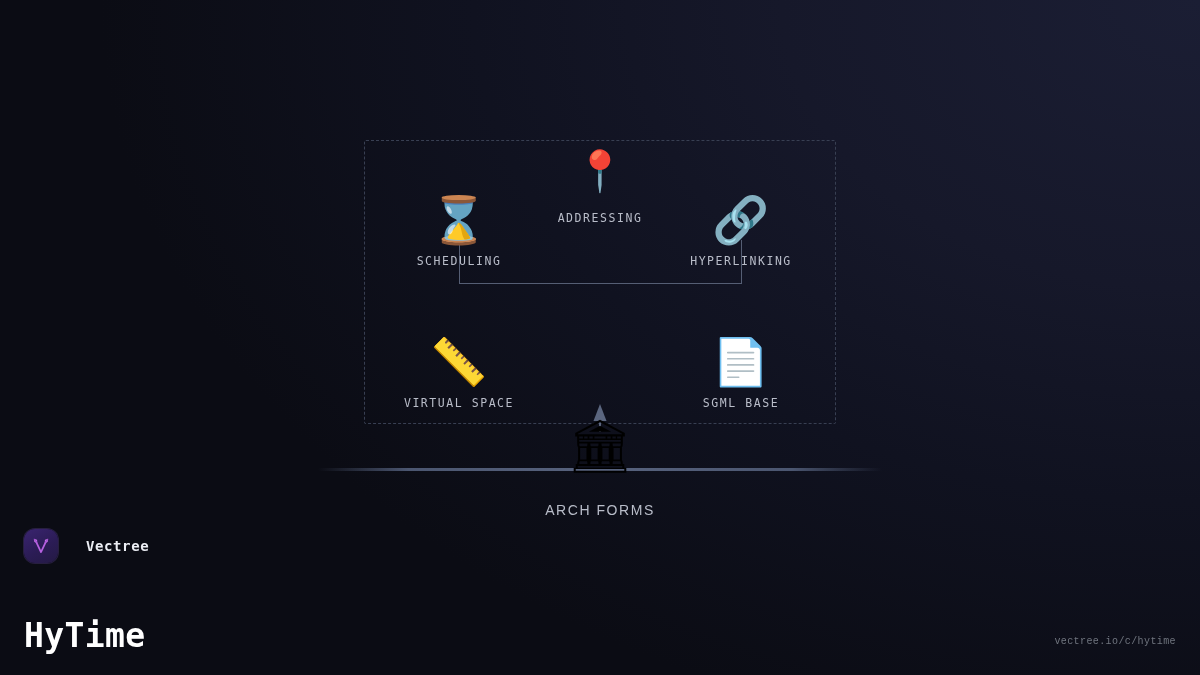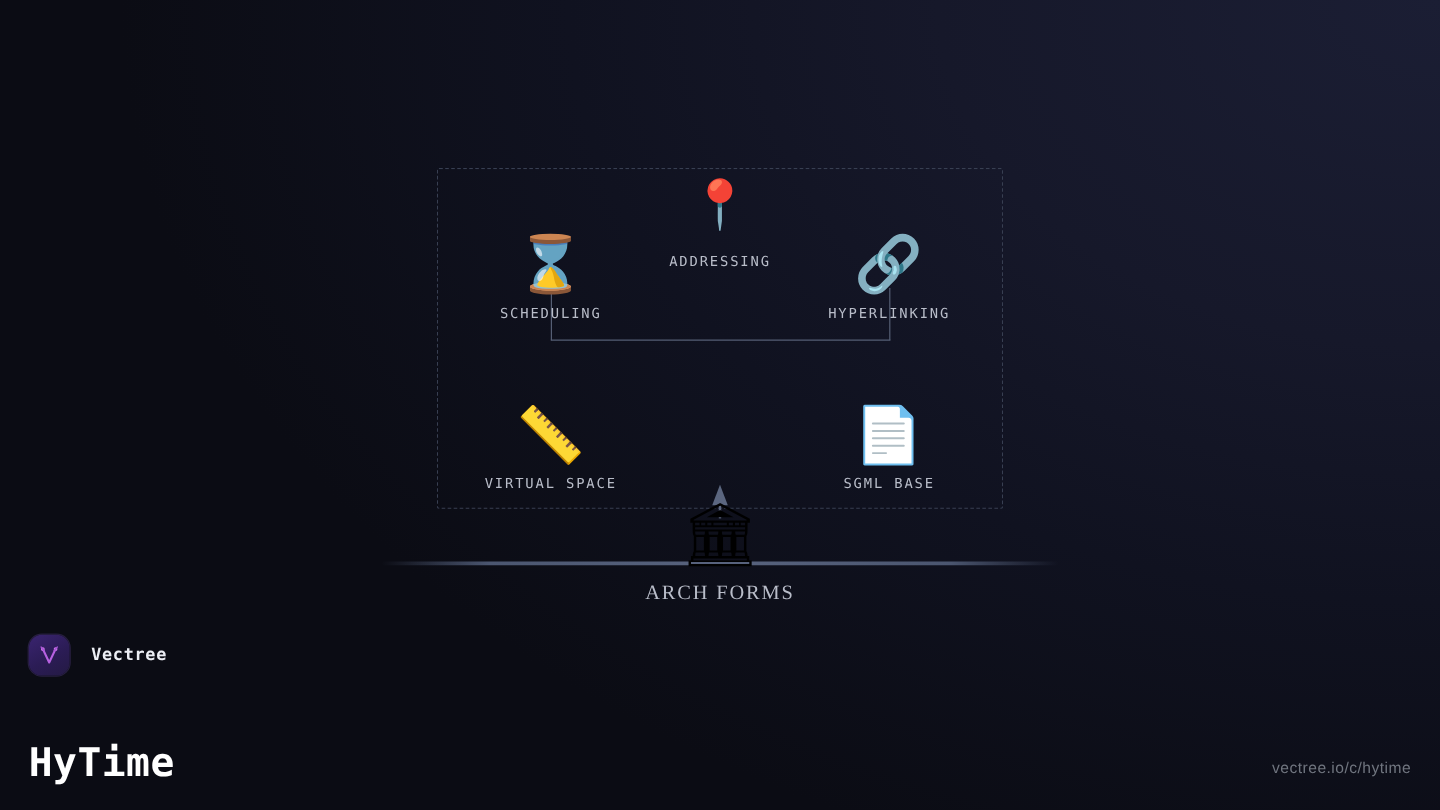--- a/index.html
+++ b/index.html
@@ -87,35 +87,35 @@
     width:240px; margin-left:-120px;
     display:flex; flex-direction:column; align-items:center;
   }
   #node-arch .glyph {
     font-size:52px; line-height:56px;
     height:56px; display:flex; align-items:center; justify-content:center;
     position:relative; z-index:3;
     user-select:none;
   }
   #node-arch .caption {
-    margin-top:10px;
-    font-family:Liberation Serif, serif;
-    font-size:17px;
+    margin-top:28px;
+    font-family:Liberation Sans, sans-serif;
+    font-size:14px;
     letter-spacing:1.55px;
     color:#b9bdc9;
     white-space:nowrap;
   }
 
   
   #brand {
     position:absolute;
     left:24px; bottom:20px;
     display:flex; flex-direction:column; gap:9px;
   }
-  #brand-row { display:flex; align-items:center; gap:18px; }
+  #brand-row { display:flex; align-items:center; gap:28px; }
   #brand-logo {
     width:34px; height:34px;
     border-radius:11px;
     background:linear-gradient(150deg,#3a2470 0%,#2b1c55 55%,#241a44 100%);
     display:flex; align-items:center; justify-content:center;
     box-shadow:0 0 0 1px rgba(140,100,220,.22);
   }
   #brand-name {
     font-family:"DejaVu Sans Mono","Liberation Mono",monospace;
     font-size:14px; font-weight:bold;
@@ -125,22 +125,22 @@
   #brand-title {
     font-family:"DejaVu Sans Mono","Liberation Mono",monospace;
     font-size:33px; font-weight:bold;
     letter-spacing:.4px;
     color:#ffffff;
     margin-top:44px;
   }
   #brand-url {
     position:absolute;
     right:24px; bottom:28px;
-    font-family:Liberation Sans, sans-serif;
-    font-size:13px;
+    font-family:Liberation Mono, monospace;
+    font-size:10px;
     letter-spacing:.4px;
     color:#70757f;
   }
 </style>
 </head>
 <body>
 
 <div id="stage">
 
   <div id="dashed-box"></div>

